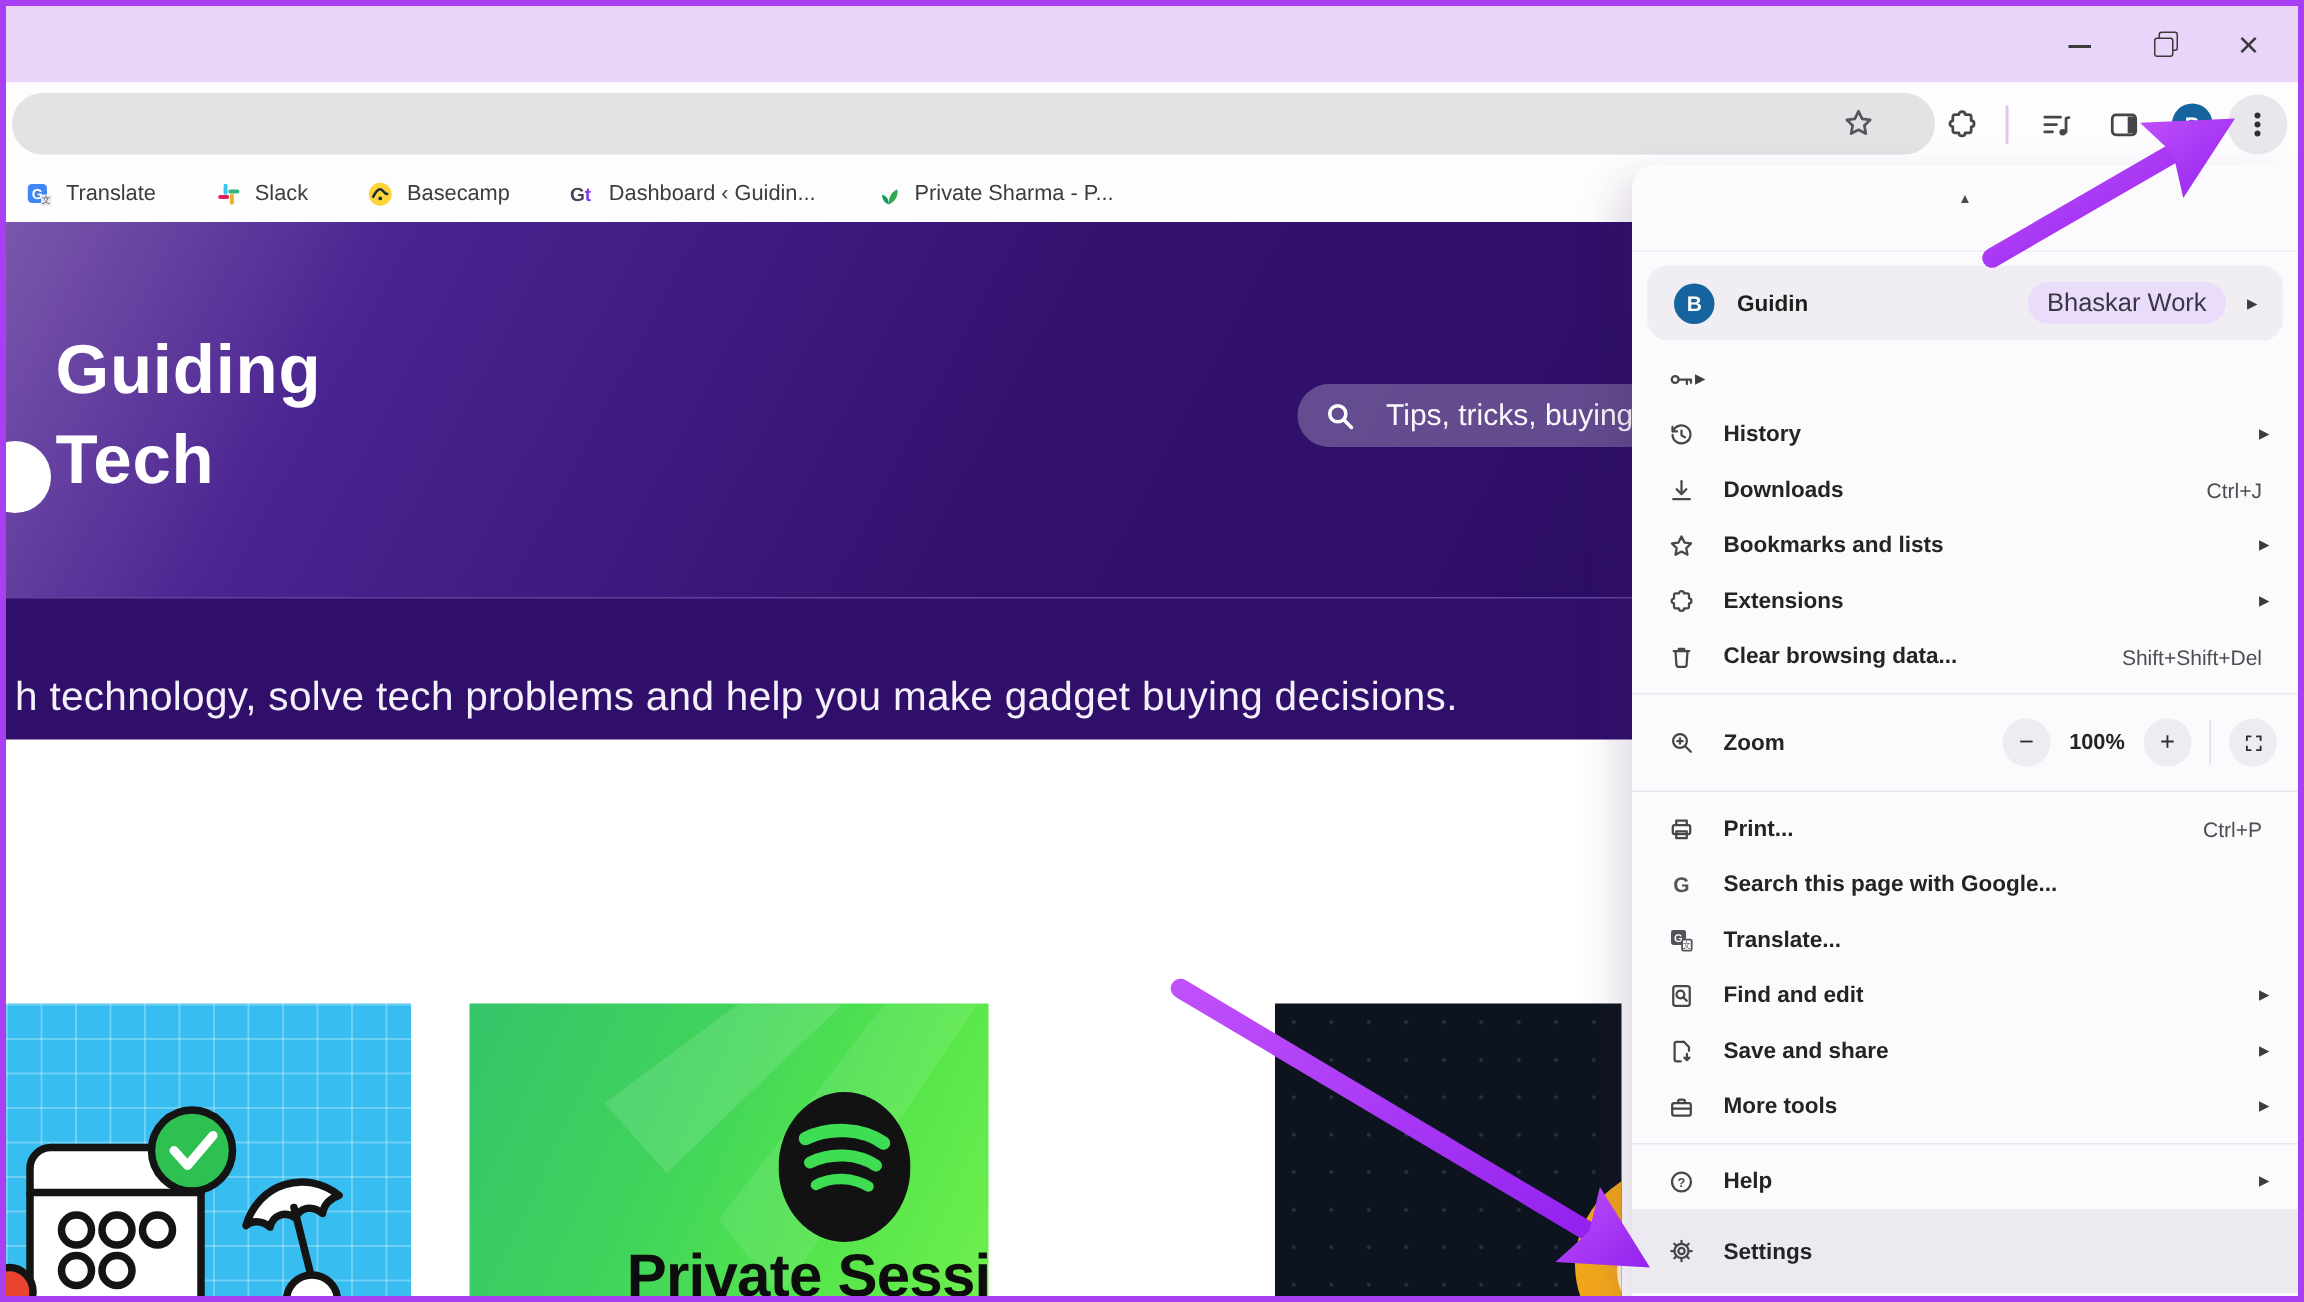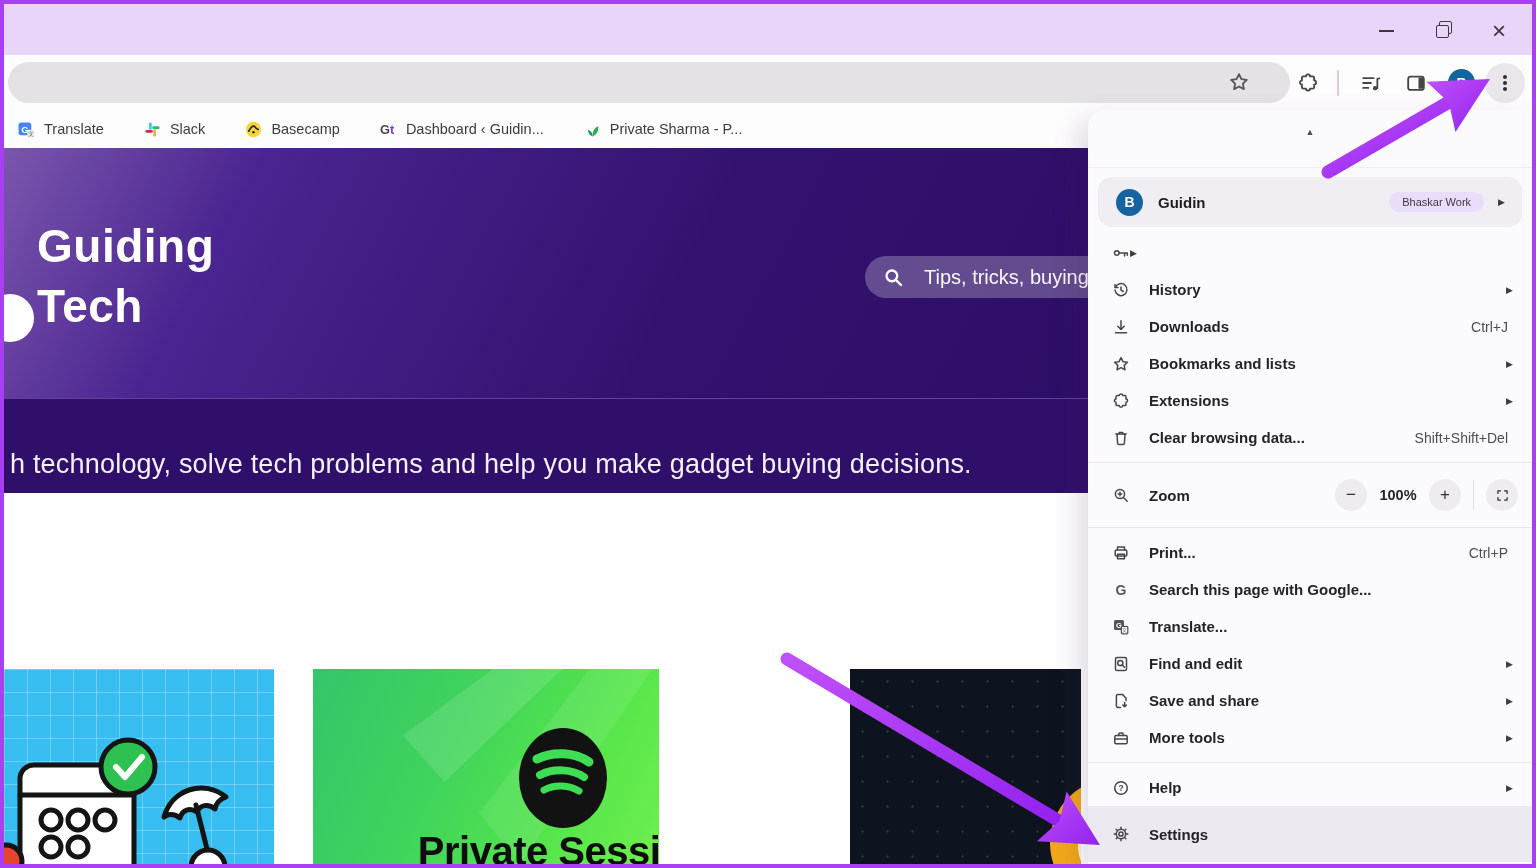--- a/index.html
+++ b/index.html
@@ -76,21 +76,21 @@
   
   .menu-panel{position:absolute;left:1088px;top:110px;width:444px;height:754px;background:#fbfafc;
     border-top-left-radius:16px;box-shadow:-10px 10px 28px rgba(60,30,90,.16);z-index:20;box-sizing:border-box;}
   .menu-scroll{height:44px;display:flex;align-items:center;justify-content:center;color:#4c4c50;font-size:9px;}
   .menu-top-div{height:1px;background:#f1ebf5;margin-top:13px;}
   .profile-row{margin:9px 10px 0 10px;height:50px;background:#f0edf3;border-radius:14px;
     display:flex;align-items:center;}
   .p-avatar{width:27px;height:27px;border-radius:50%;background:#15639f;color:#fff;font-weight:bold;font-size:14px;
     display:flex;align-items:center;justify-content:center;margin-left:18px;}
   .p-name{margin-left:15px;font-size:15px;font-weight:700;color:#1e1e1f;flex:1;}
-  .p-badge{background:#eadcfb;color:#3c3644;font-size:11px;padding:4px 13px;border-radius:14px;font-weight:500;}
+  .p-badge{background:#eadcfb;color:#3c3644;font-size:17px;padding:4px 13px;border-radius:14px;font-weight:500;}
   .p-arrow{margin:0 17px 0 14px;font-size:9px;color:#3c3c3c;}
   .menu-list{margin-top:7px;}
   .mi{display:flex;align-items:center;height:37px;}
   .mi-icon{width:18px;height:18px;margin-left:24px;color:#474747;flex:none;}
   .mi-label{margin-left:19px;font-size:15px;font-weight:600;color:#242427;flex:1;white-space:nowrap;}
   .mi-shortcut{font-size:14px;color:#4e4e52;margin-right:24px;font-weight:500;}
   .mi-arrow{font-size:9px;color:#3c3c3c;margin-right:19px;}
   .mi.highlight{background:#eceaf0;height:56px;}
   .menu-sep{height:1px;background:#ece5f1;margin:6px 0;}
   .zoom-row{height:52px;}

